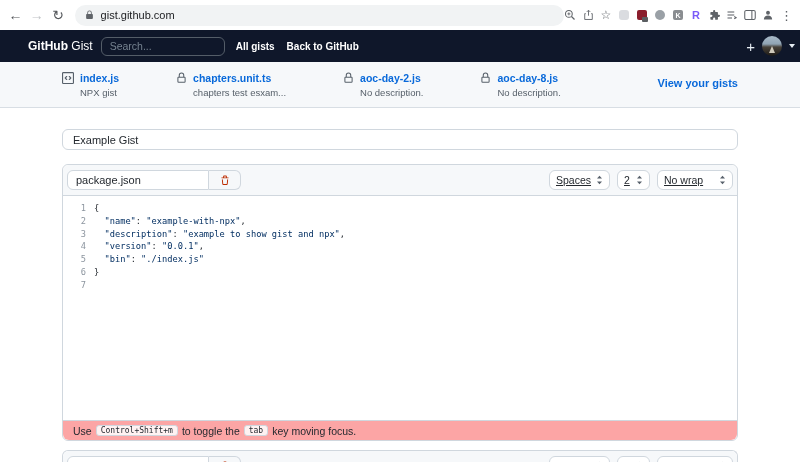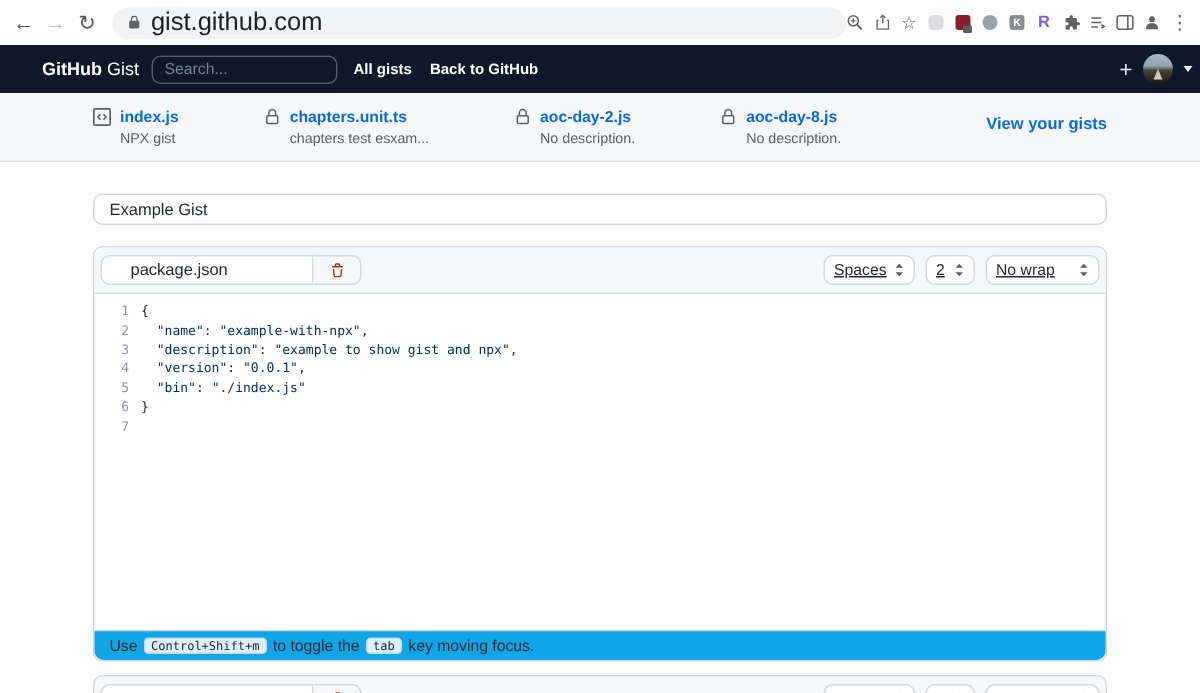--- a/index.html
+++ b/index.html
@@ -4,21 +4,21 @@
 <style>
 * { margin:0; padding:0; box-sizing:border-box; }
 html,body { width:800px; height:462px; overflow:hidden; background:#fff; font-family:"Liberation Sans","DejaVu Sans",sans-serif; }
 
 
 .browser-bar { height:30px; background:#ffffff; display:flex; align-items:center; padding:0 8px; }
 .nav-btn { width:16px; text-align:center; font-size:14px; color:#54575b; margin-right:6px; }
 .nav-btn.disabled { color:#c0c3c6; }
 .omnibox { width:514px; height:21px; background:#f1f3f4; border-radius:11px; display:flex; align-items:center; padding:0 10px; margin-left:3px; }
 .omnibox .lock { margin-right:7px; display:flex; }
-.omnibox .url { font-size:17px; color:#202124; }
+.omnibox .url { font-size:11px; color:#202124; }
 .browser-icons { margin-left:auto; display:flex; align-items:center; gap:6px; }
 .bi { display:flex; align-items:center; justify-content:center; width:12px; height:13px; color:#5f6368; font-size:12px; }
 .ext-sq1 { width:10px; height:10px; border-radius:3px; background:#dadce0; }
 .ext-sq2 { width:10px; height:10px; border-radius:2px; background:#8b1e2d; position:relative; }
 .ext-sq2::after { content:""; position:absolute; right:-1px; bottom:-2px; width:6px; height:5px; background:#5b5e62; border-radius:1px; }
 .ext-circ { width:10px; height:10px; border-radius:50%; background:#9aa0a6; }
 .ext-sq4 { width:10px; height:10px; border-radius:2px; background:#8a8d91; color:#fff; font-size:7px; font-weight:bold; display:flex; align-items:center; justify-content:center; }
 .ext-r { color:#7a5af8; font-weight:bold; font-size:11px; }
 .dots { font-size:13px; color:#5f6368; letter-spacing:-1px; }
 
@@ -44,35 +44,35 @@
 .gi-title { font-size:10.5px; font-weight:600; color:#0969da; line-height:14px; }
 .gi-desc { font-size:9.5px; color:#57606a; line-height:13px; margin-top:1px; }
 .view-gists { margin-left:auto; font-size:11px; font-weight:600; color:#0969da; margin-top:6px; white-space:nowrap; text-decoration:none; }
 
 
 .main { padding:21px 62px 0 62px; }
 .desc-input { width:100%; height:21px; border:1px solid #d0d7de; border-radius:6px; font-size:11px; color:#24292f; padding:0 10px; background:#fff; font-family:inherit; outline:none; }
 .file-panel { margin-top:14px; border:1px solid #d0d7de; border-radius:6px; background:#fff; }
 .fp-header { height:31px; background:#f6f8fa; border-bottom:1px solid #d0d7de; border-radius:6px 6px 0 0; display:flex; align-items:center; padding:0 4px; }
 .fname-group { display:flex; }
-.fname-input { width:142px; height:20px; border:1px solid #d0d7de; border-radius:6px 0 0 6px; background:#fff; font-size:11px; color:#24292f; padding:0 19px; outline:none; font-family:inherit; }
+.fname-input { width:142px; height:20px; border:1px solid #d0d7de; border-radius:6px 0 0 6px; background:#fff; font-size:11px; color:#24292f; padding:0 8px; outline:none; font-family:inherit; }
 .trash-btn { width:32px; height:20px; border:1px solid #d0d7de; border-left:none; border-radius:0 6px 6px 0; background:#f6f8fa; display:flex; align-items:center; justify-content:center; }
 .fp-controls { margin-left:auto; display:flex; gap:7px; }
 .sel { height:20px; border:1px solid #d0d7de; border-radius:6px; background:#fff; display:flex; align-items:center; justify-content:space-between; padding:0 6px; font-size:10.5px; color:#24292f;text-decoration:underline; }
 .sel-spaces { width:61px; }
 .sel-size { width:33px; }
 .sel-wrap { width:76px; }
 
 .code-area { height:224px; padding-top:6px; font-family:"DejaVu Sans Mono","Liberation Mono",monospace; font-size:8.7px; line-height:12.75px; overflow:hidden; }
 .code-line { display:flex; }
 .ln { width:23px; text-align:right; color:#8c959f; flex:none; }
 .cd { padding-left:8px; white-space:pre; color:#24292f; }
 .cd .str { color:#032f62; }
 
-.fp-footer { height:20px; background:#0ea5e9; border-top:1px solid #d0d7de; border-radius:0 0 6px 6px; display:flex; align-items:center; padding:0 10px; font-size:10.5px; color:#24292f; }
+.fp-footer { height:20px; background:#fca5a5; border-top:1px solid #d0d7de; border-radius:0 0 6px 6px; display:flex; align-items:center; padding:0 10px; font-size:10.5px; color:#24292f; }
 kbd { font-family:"DejaVu Sans Mono","Liberation Mono",monospace; font-size:8px; background:rgba(255,255,255,.85); border:1px solid #d0d7de; border-radius:3px; padding:0px 4px; margin:0 4px; color:#24292f; }
 
 .file-panel2 { margin-top:9px; border:1px solid #d0d7de; border-radius:6px 6px 0 0; border-bottom:none; background:#fff; height:13px; overflow:hidden; }
 </style>
 </head>
 <body>
 
 <div class="browser-bar">
   <div class="nav-btn">←</div>
   <div class="nav-btn disabled">→</div>

